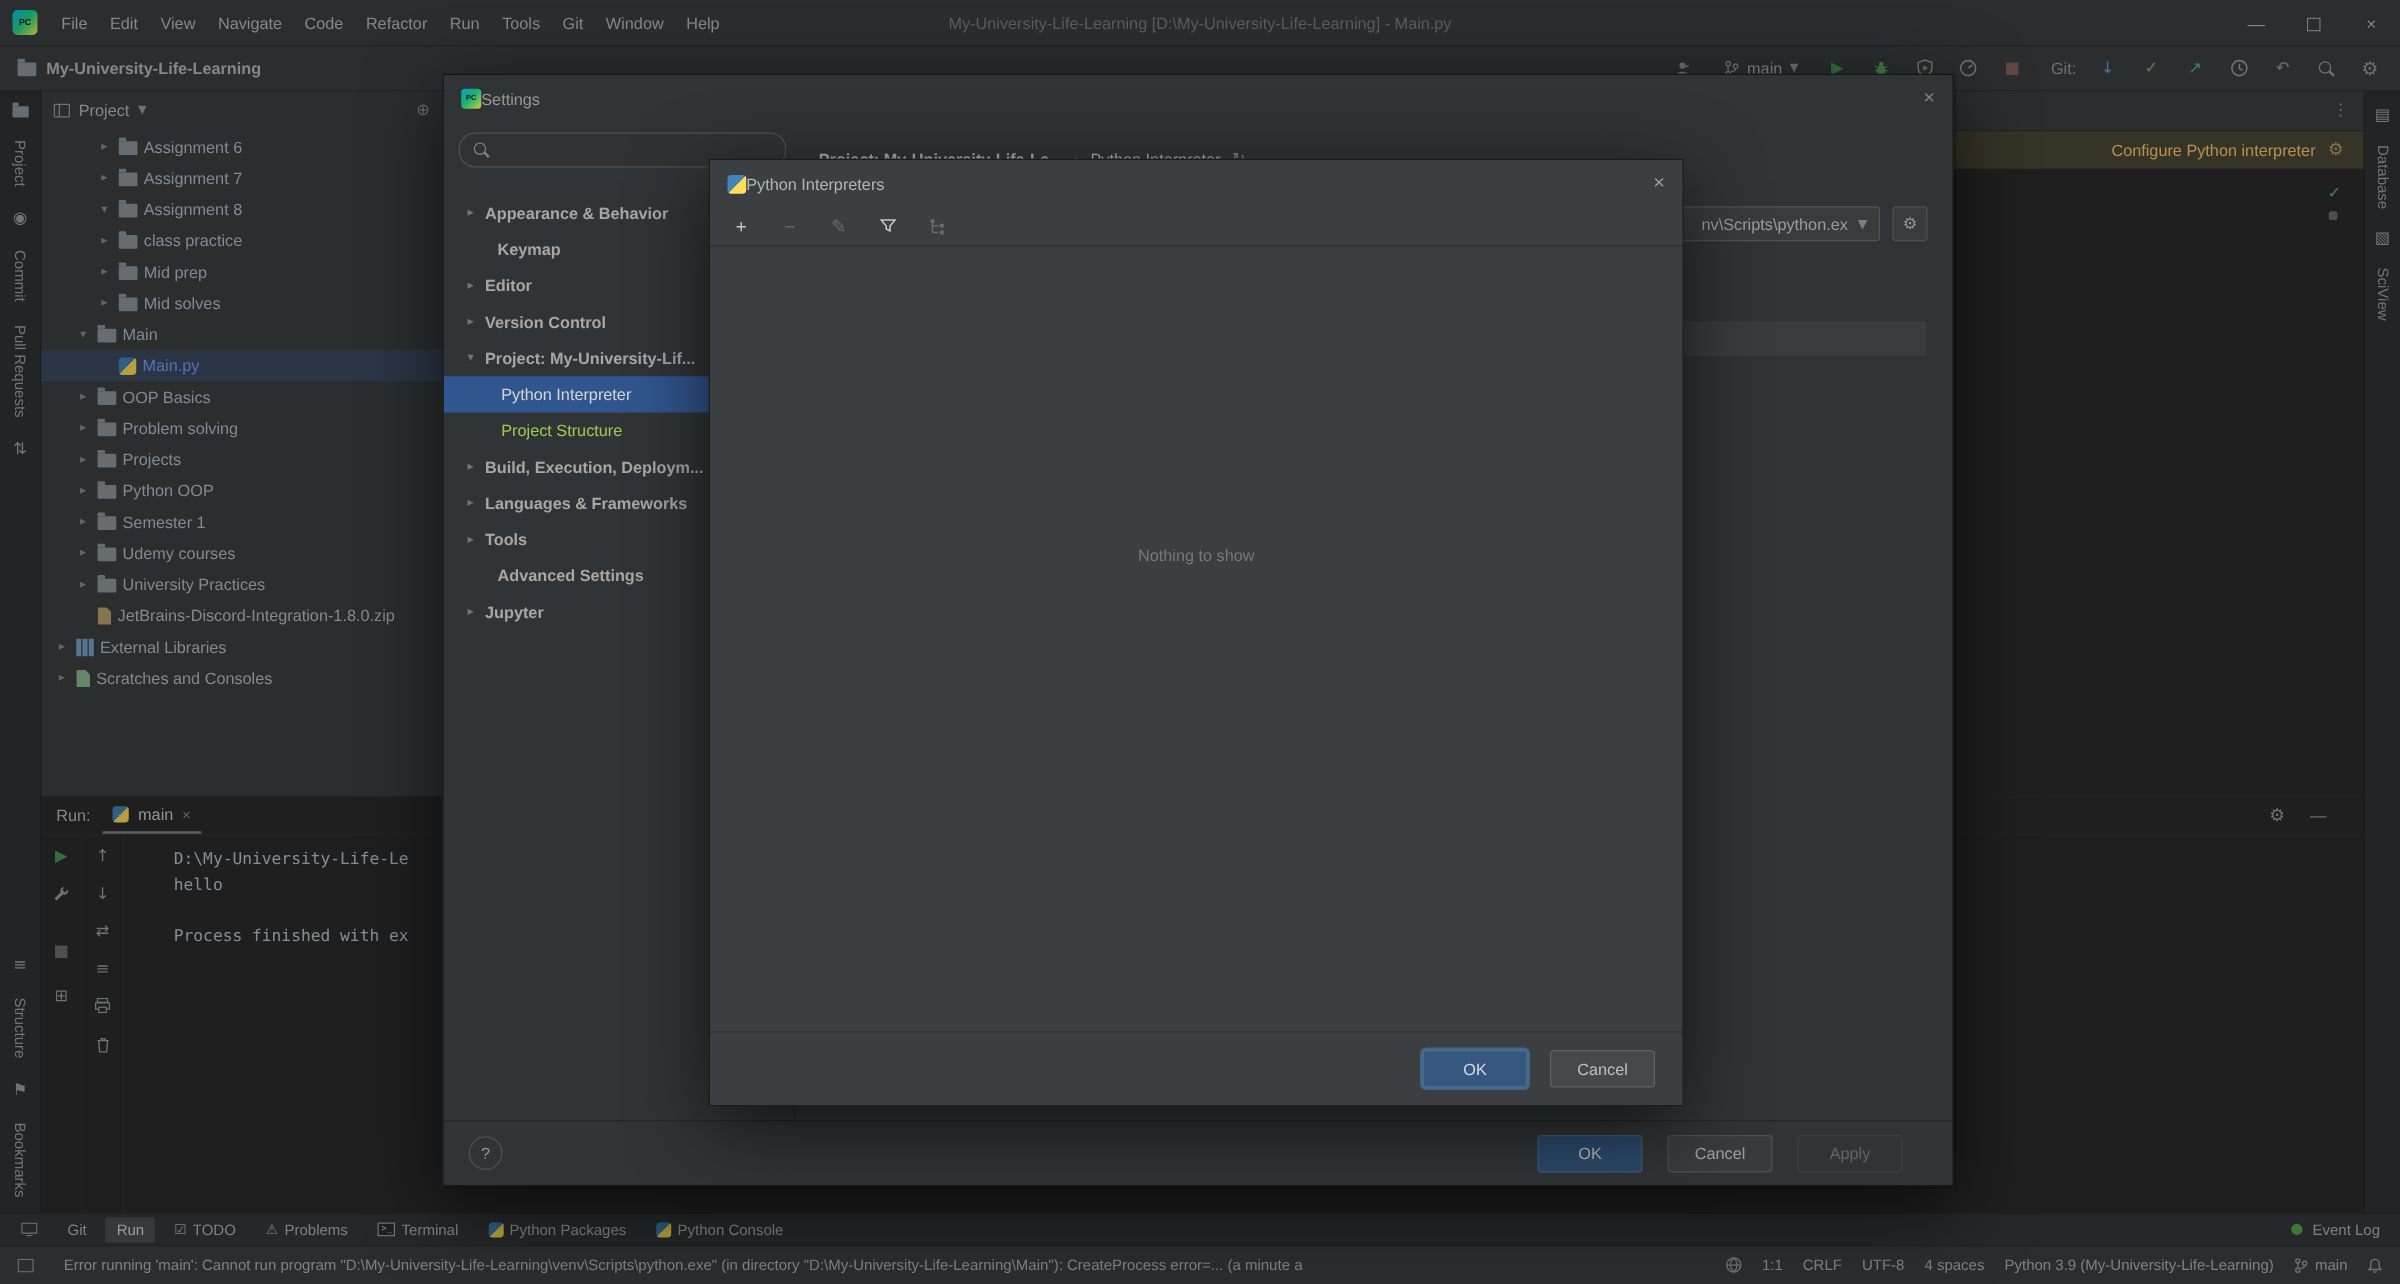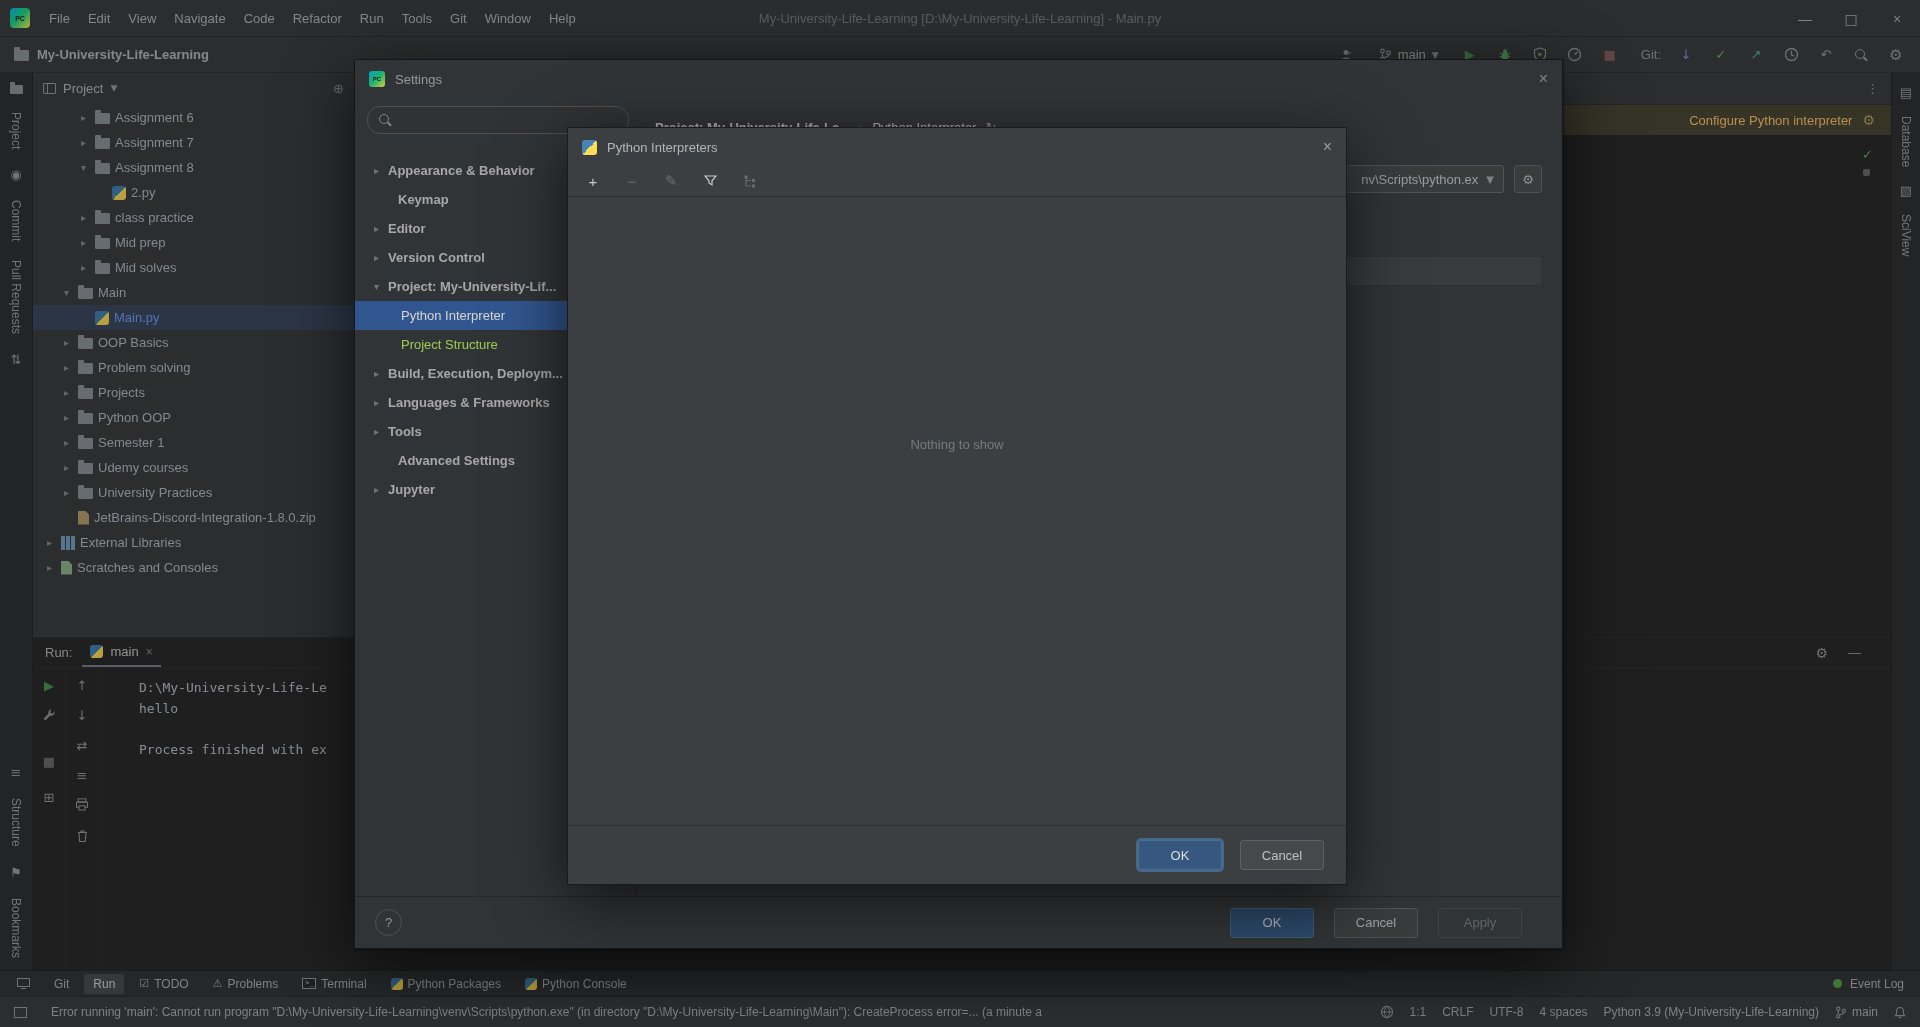--- a/index.html
+++ b/index.html
@@ -88,21 +88,21 @@
   .status-bar{position:absolute;left:0;top:996px;width:1920px;height:31px;background:#3c3f41;border-top:1px solid #2d2d2d;display:flex;align-items:center;padding:0 14px;gap:24px;font-size:12px;color:#b0b3b5;z-index:1}
   .status-msg{white-space:nowrap;overflow:hidden;max-width:1230px}
   .status-right{margin-left:auto;display:flex;align-items:center;gap:16px;white-space:nowrap}
   .term-ic{width:14px;height:11px;background:#2b2b2b;border:1px solid #9a9da0;color:#c9c9c9;font-size:7px;line-height:9px;padding-left:2px;font-family:"DejaVu Sans Mono",monospace}
 
   
   .dim-ide{position:absolute;inset:0;background:rgba(0,0,0,.28);z-index:40}
   .dlg{position:absolute;background:#3c3f41;border:1px solid #1b1b1b;box-shadow:0 16px 60px rgba(0,0,0,.65)}
   .settings-dlg{left:354px;top:59px;width:1209px;height:890px;z-index:50}
   .dim-settings{position:absolute;left:354px;top:59px;width:1211px;height:892px;background:rgba(0,0,0,.17);z-index:55}
-  .dlg-titlebar{height:38px;display:flex;align-items:center;gap:10px;padding:0 14px;color:#b5b5b5}
+  .dlg-titlebar{height:38px;display:flex;align-items:center;padding:0 14px;color:#b5b5b5}
   .dlg-close{margin-left:auto;color:#9c9c9c;font-size:16px}
   .app-logo.sm{width:16px;height:16px;font-size:6px;margin:0;border-radius:3px}
   .ic-pylogo{width:15px;height:15px;border-radius:3px;background:linear-gradient(135deg,#4584b6 0 50%,#ffde57 50% 100%);flex:none}
   .settings-search{position:absolute;left:12px;top:46px;width:262px;height:28px;border:1px solid #5e6163;border-radius:13px;background:#3a3d3f;display:flex;align-items:center;padding:0 10px;gap:7px}
   .settings-nav{position:absolute;left:0;top:88px;width:281px;bottom:52px;border-right:1px solid #2e2e2e;padding-top:8px;overflow:hidden}
   .nav-item{height:29px;display:flex;align-items:center;gap:6px;padding-left:16px;color:#c9c9c9;font-weight:700;white-space:nowrap;overflow:hidden}
   .nav-item .chev{width:11px;flex:none}
   .nav-item.plain{padding-left:43px}
   .nav-child{height:29px;display:flex;align-items:center;padding-left:46px;color:#bef264;white-space:nowrap}
   .nav-child.selected{background:#3c67ab;color:#ffffff}
@@ -255,25 +255,20 @@
       </div>
     <div class="row i2">
         <span class="chev uic">▸</span>
         <span class="ic-folder"></span>
         <span class="lbl">Assignment 7</span>
       </div>
     <div class="row i2">
         <span class="chev uic">▾</span>
         <span class="ic-folder"></span>
         <span class="lbl">Assignment 8</span>
-      </div>
-    <div class="row i3">
-        <span class="chev"></span>
-        <span class="ic-py"></span>
-        <span class="lbl">2.py</span>
       </div>
     <div class="row i2">
         <span class="chev uic">▸</span>
         <span class="ic-folder"></span>
         <span class="lbl">class practice</span>
       </div>
     <div class="row i2">
         <span class="chev uic">▸</span>
         <span class="ic-folder"></span>
         <span class="lbl">Mid prep</span>

